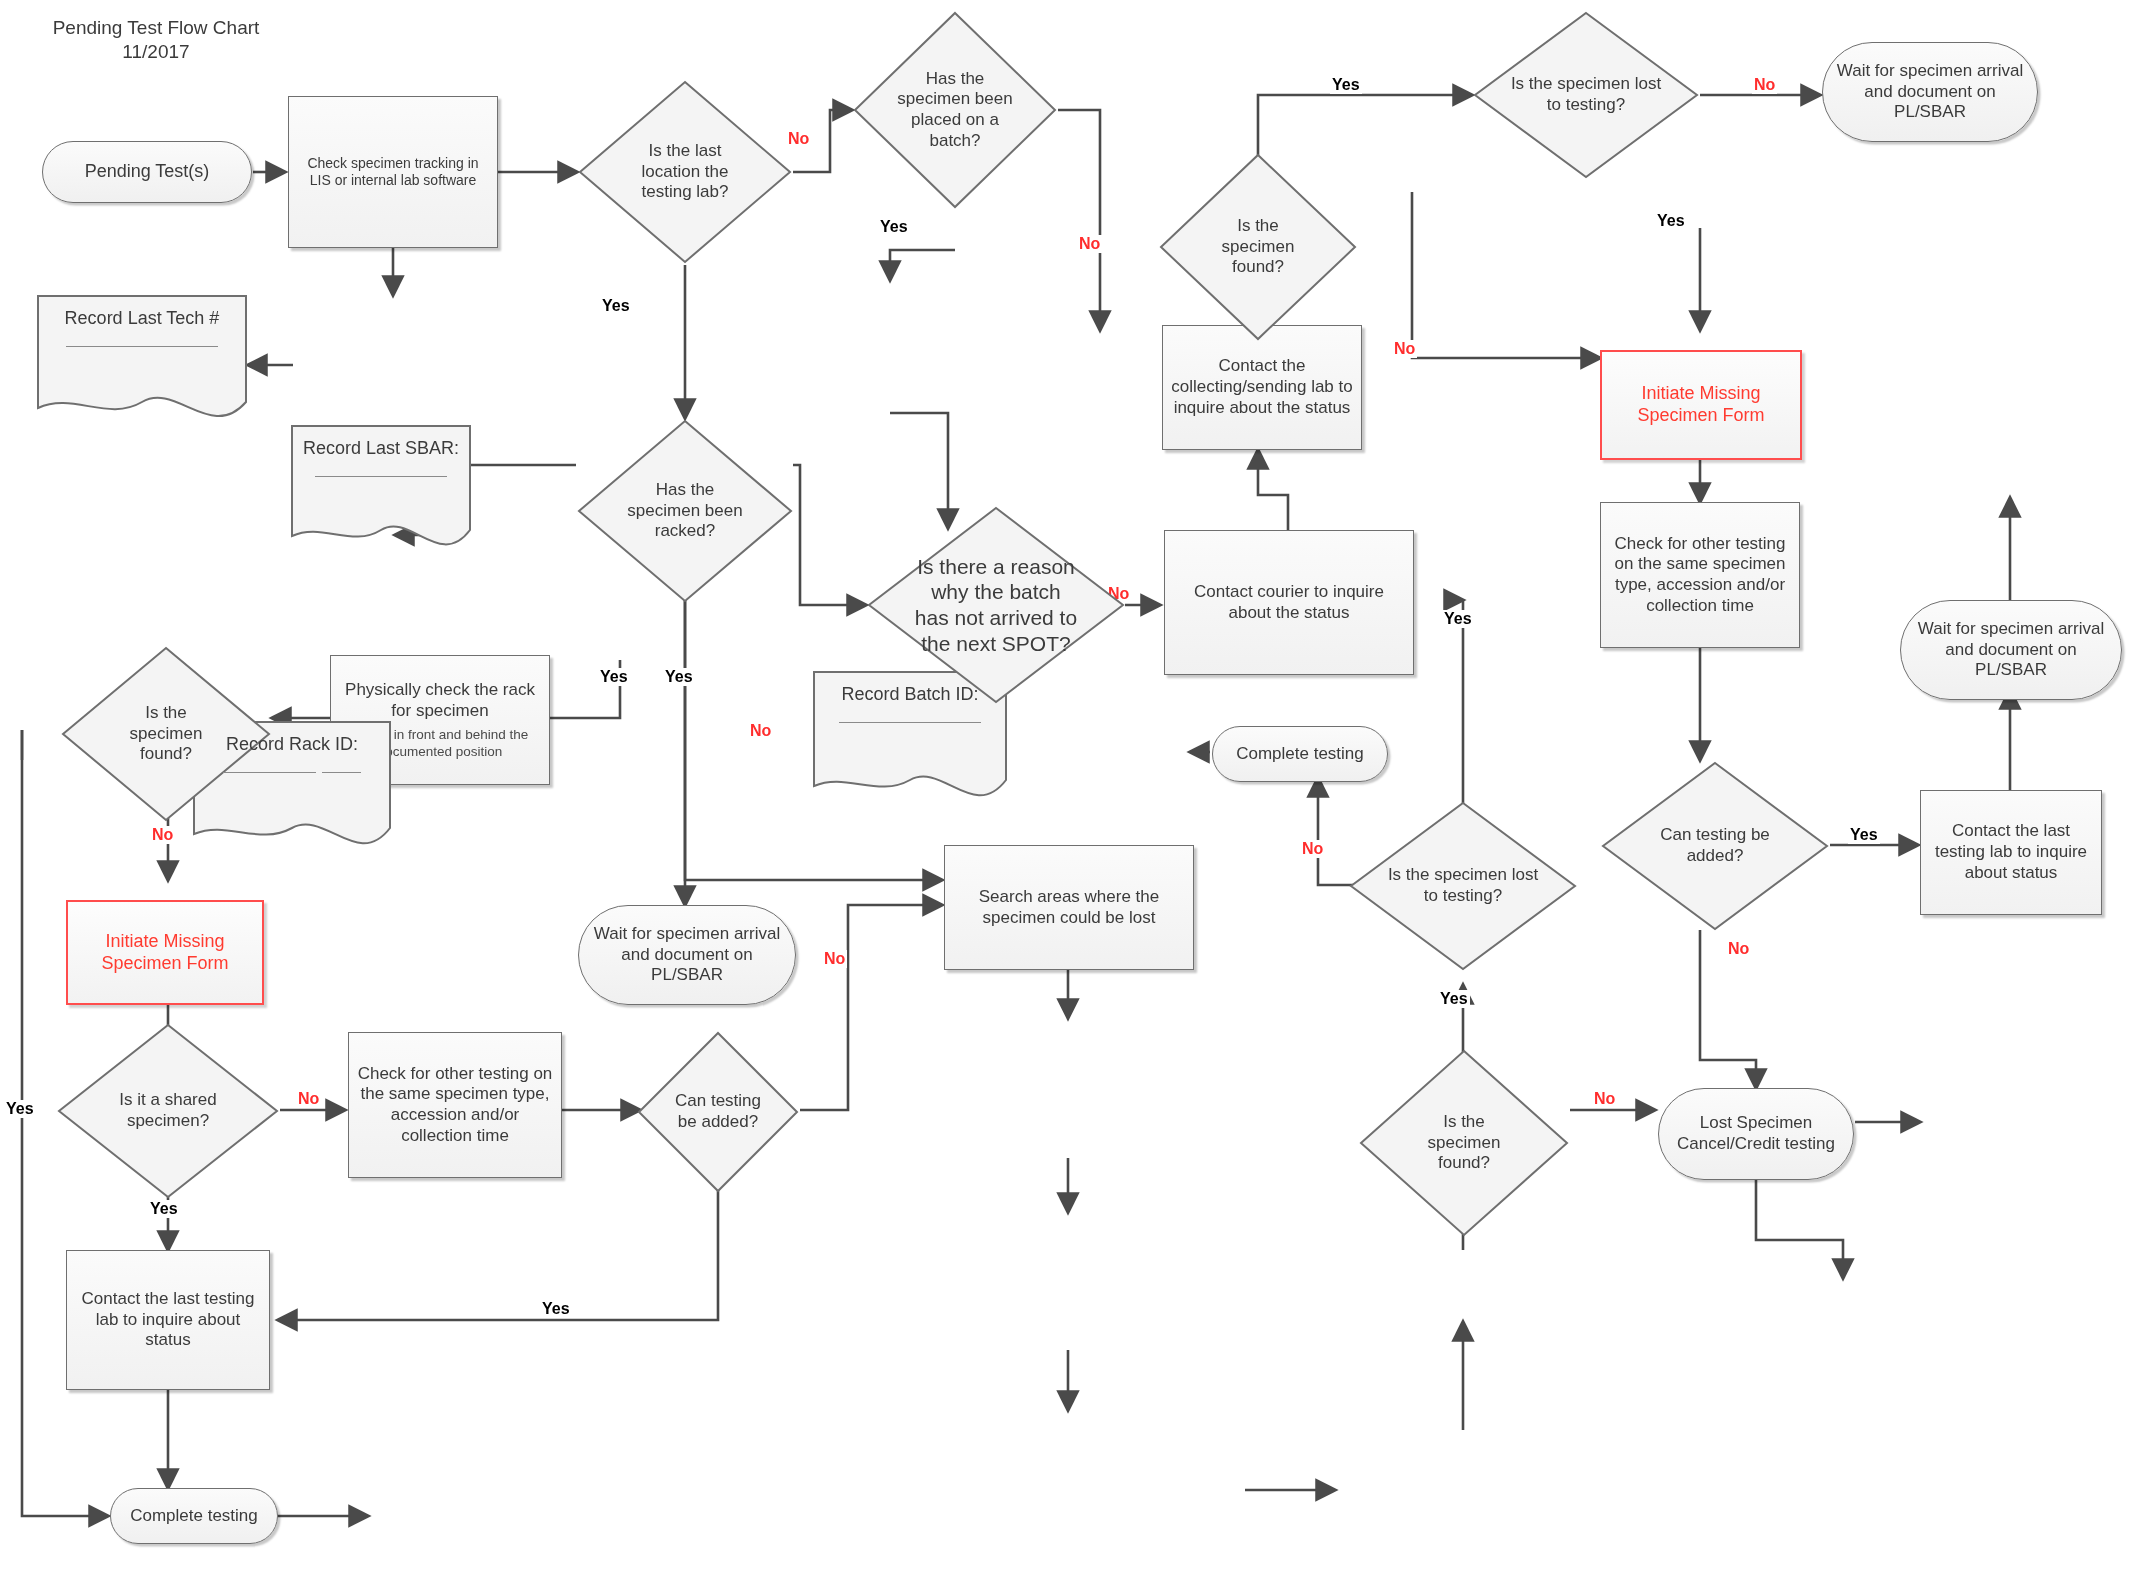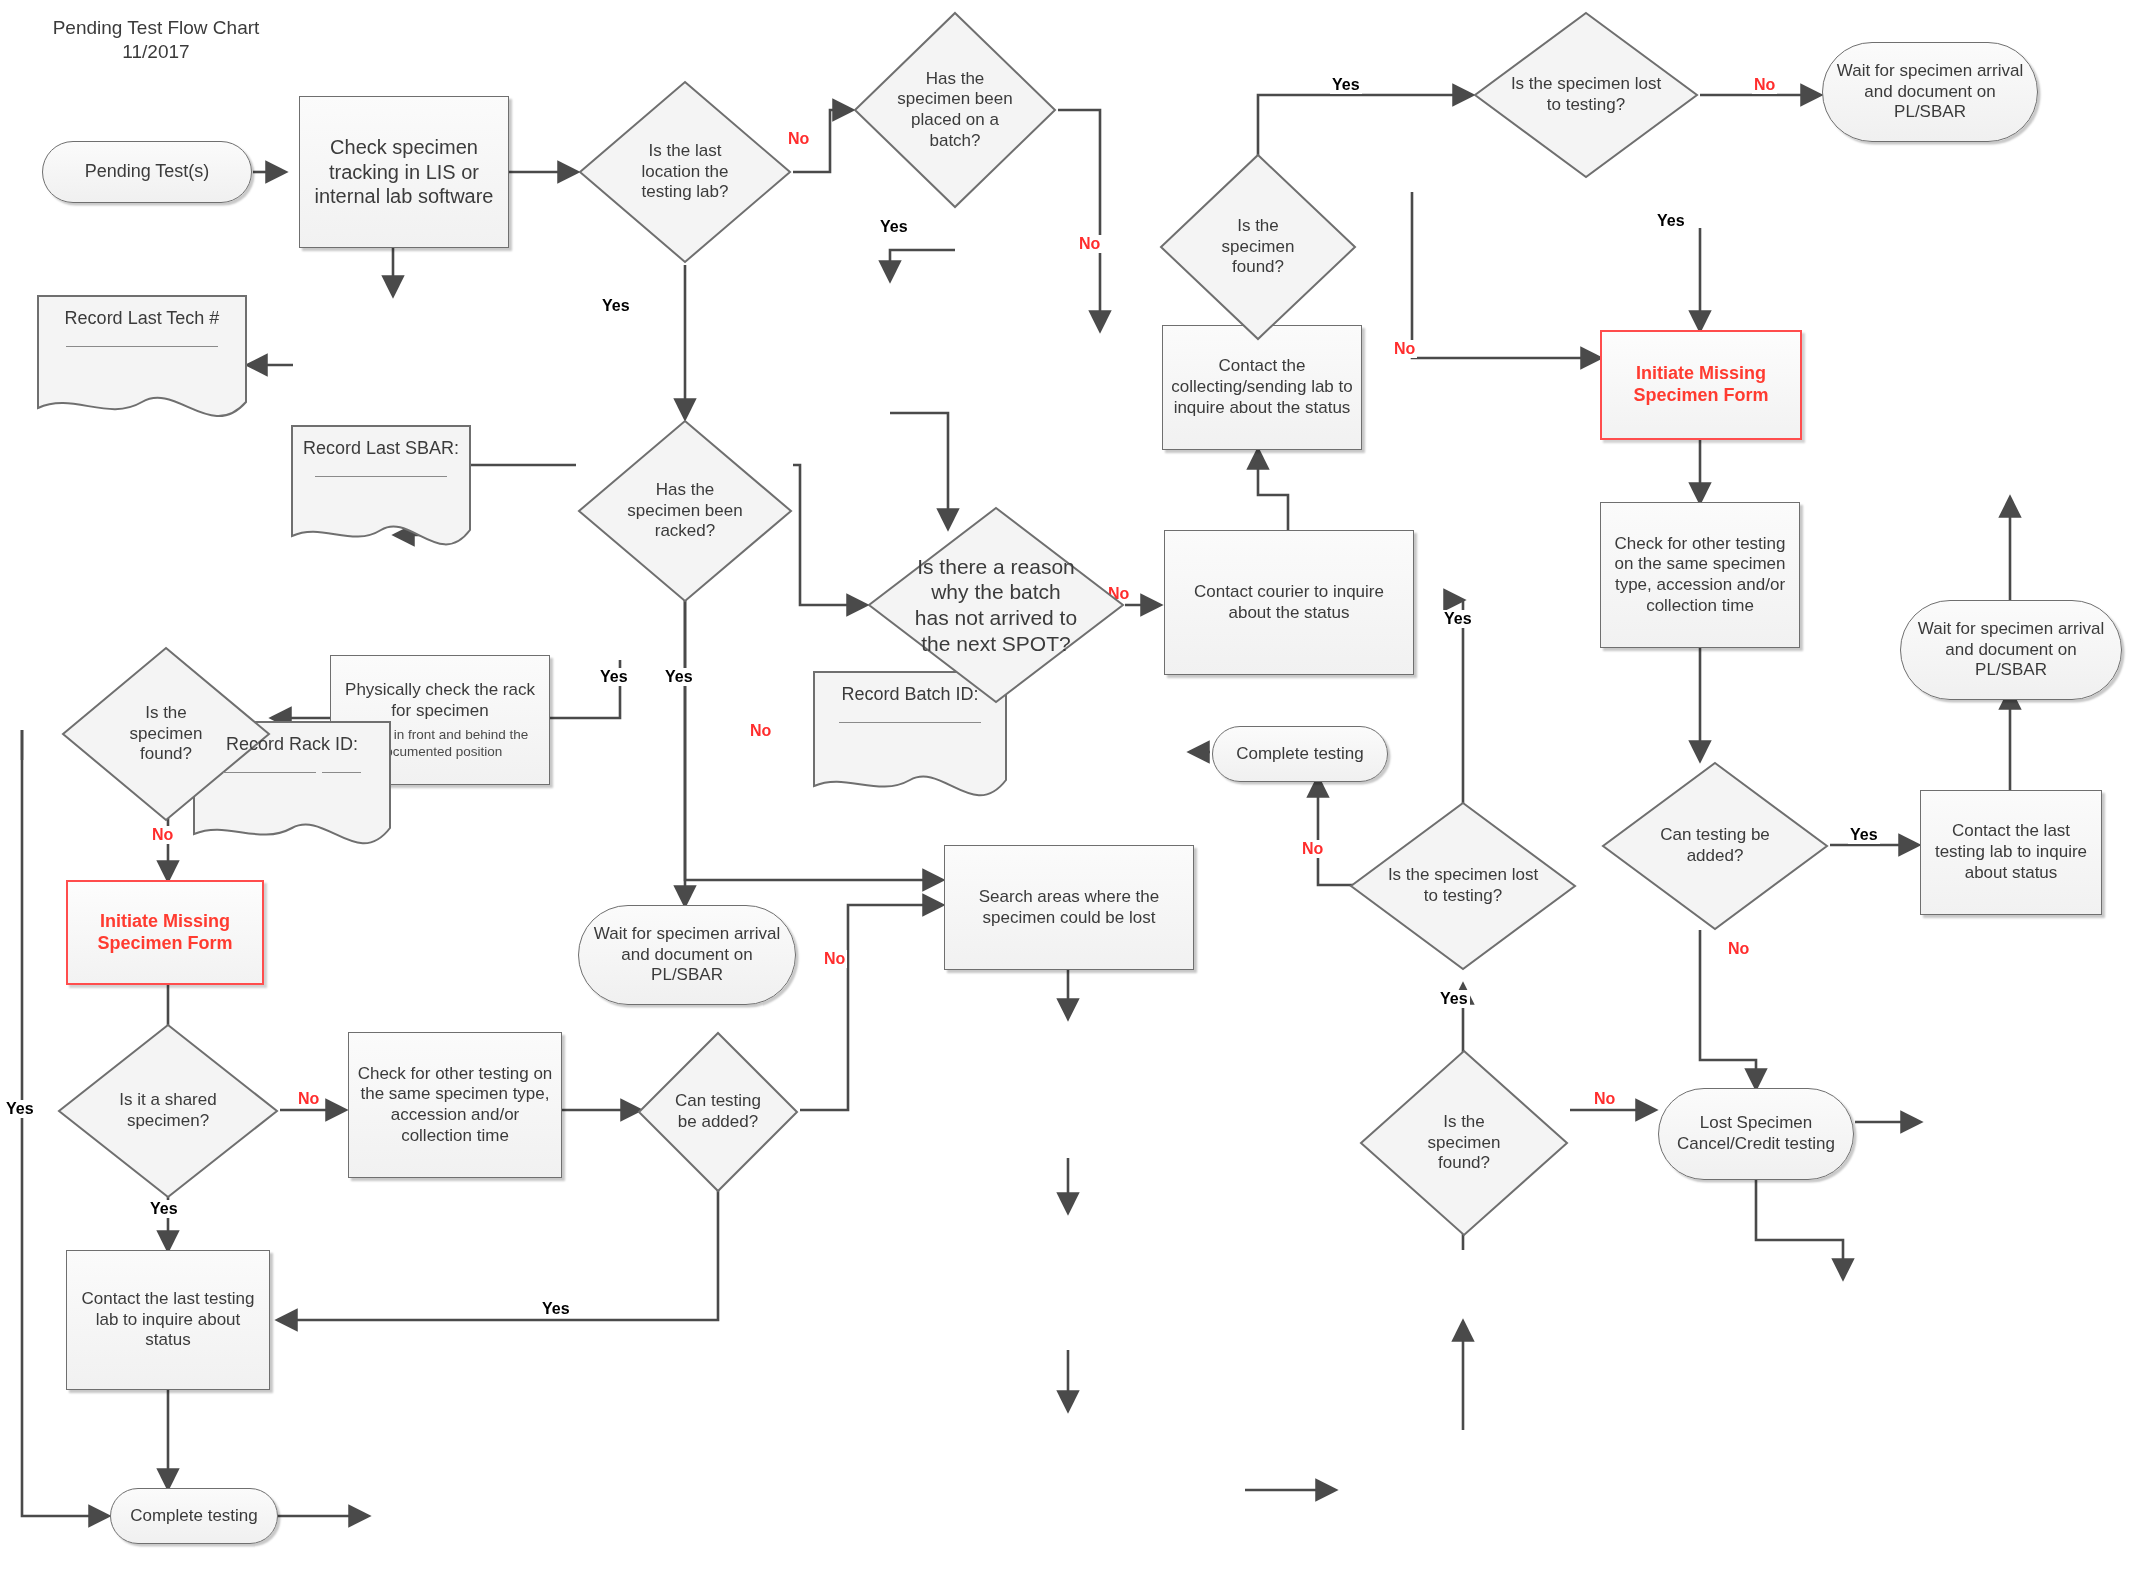--- a/index.html
+++ b/index.html
@@ -11,21 +11,21 @@
   .node{position:absolute;box-sizing:border-box;display:flex;flex-direction:column;
         align-items:center;justify-content:center;text-align:center;color:#3b3b3b;
         line-height:1.22;}
   .proc{background:linear-gradient(180deg,#fbfbfb 0%,#f1f1f1 100%);
         border:1.6px solid #6f6f6f;box-shadow:2.5px 2.5px 2px rgba(0,0,0,.22);}
   .term{background:linear-gradient(180deg,#fbfbfb 0%,#f0f0f0 100%);
         border:1.6px solid #6f6f6f;border-radius:999px;
         box-shadow:2.5px 2.5px 2px rgba(0,0,0,.22);}
   .redbox{background:linear-gradient(180deg,#fdfdfd 0%,#f2f2f2 100%);
           border:2.2px solid #ff4d4d;box-shadow:2.5px 2.5px 2px rgba(0,0,0,.18);
-          color:#ff3b30;font-weight:bold;}
+          color:#ff3b30;font-weight:normal;margin-top:20px;}
   .dec{background:transparent;border:0;box-shadow:none;}
   .dec .dlabel{position:relative;z-index:2;text-align:center;}
   .dec svg.dshape{position:absolute;left:0;top:0;width:100%;height:100%;z-index:1;}
   .docshape{position:relative;background:transparent;border:0;box-shadow:none;justify-content:flex-end;}
   .docshape svg.docsvg{position:absolute;left:0;top:0;width:100%;height:100%;z-index:1;}
   .docshape .dinner{position:relative;z-index:2;width:100%;display:flex;flex-direction:column;
         align-items:center;justify-content:flex-start;height:100%;padding-top:14px;box-sizing:border-box;}
   .sub{font-size:13.5px;margin-top:6px;color:#4a4a4a;}
   .rule{width:72%;height:0;border-top:1.7px solid #8a8a8a;margin-top:16px;}
   .rule2{display:flex;align-items:flex-end;gap:6px;margin-top:16px;width:80%;justify-content:center;}
@@ -159,21 +159,21 @@
 
   <div class="title" style="left:26px;top:16px;width:260px;">
     <div>Pending Test Flow Chart</div>
     <div>11/2017</div>
   </div>
 
   <div class="node term" style="left:42px;top:141px;width:210px;height:62px;font-size:18px;">
     <span>Pending Test(s)</span>
   </div>
 
-  <div class="node proc" style="left:299px;top:96px;width:210px;height:152px;font-size:20px;padding:0 10px;">
+  <div class="node proc" style="left:288px;top:96px;width:210px;height:152px;font-size:14px;padding:0 10px;">
     <span>Check specimen tracking in LIS or internal lab software</span>
   </div>
 
   <div class="node docshape" style="left:36px;top:294px;width:212px;height:130px;font-size:18px;">
     <svg class="docsvg" viewBox="0 0 212 130" preserveAspectRatio="none">
       <path d="M2,2 H210 V108 C175,148 140,88 106,108 C72,128 37,98 2,114 Z" fill="#f4f4f4" stroke="#6f6f6f" stroke-width="2"></path>
     </svg>
     <div class="dinner">
       <span>Record Last Tech #</span>
       <div class="rule"></div>

